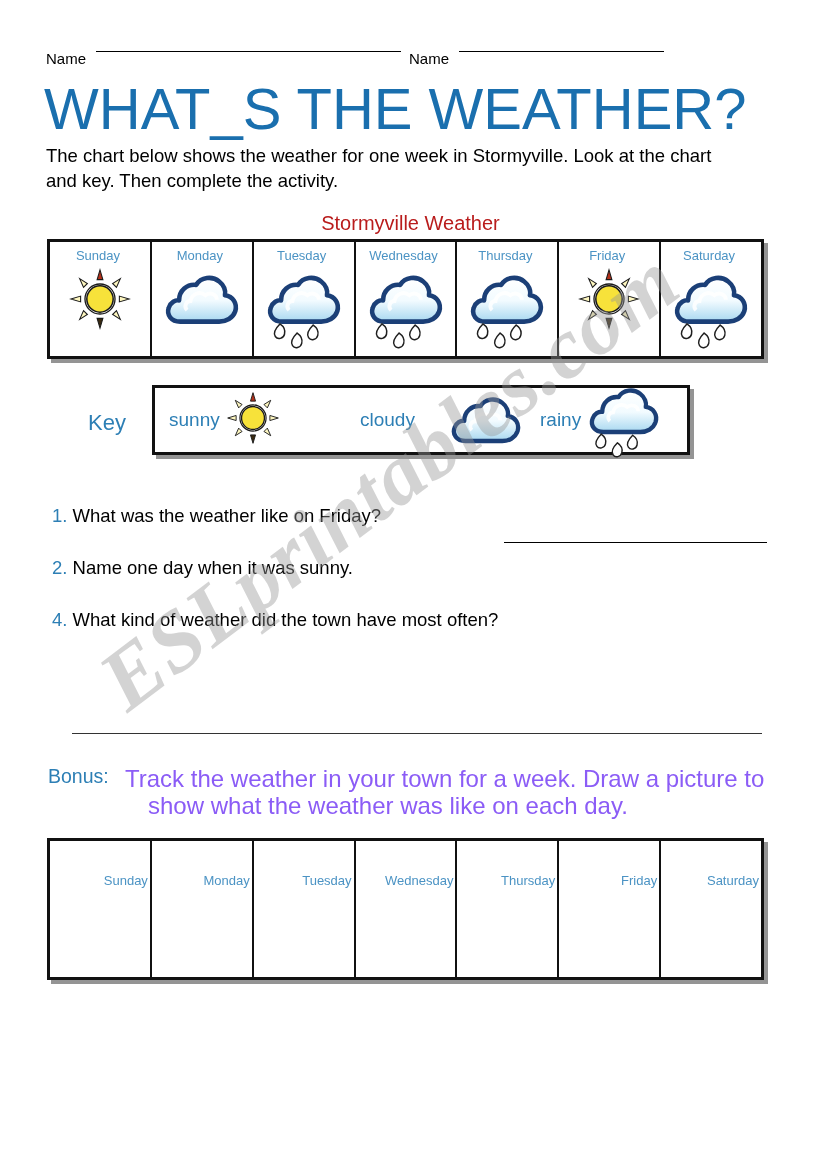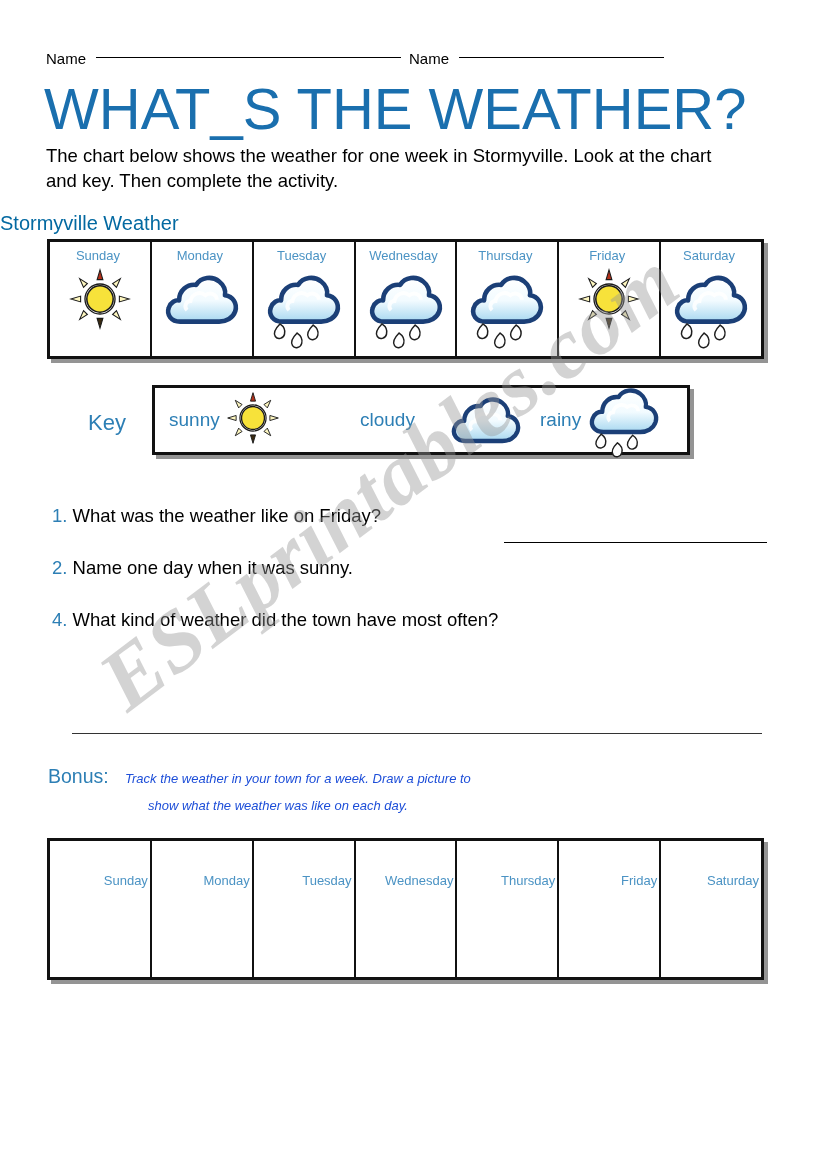--- a/index.html
+++ b/index.html
@@ -37,21 +37,21 @@
     white-space: nowrap;
     letter-spacing: 1px;
   }
 
   
   #name-date {
     position: absolute;
     left: 46px; top: 50px;
     width: 620px;
     display: flex;
-    align-items: center;
+    align-items: flex-start;
     font-size: 15px;
     color: #000;
   }
   #name-date .label { white-space: nowrap; }
   #name-date .rule-long {
     flex: 0 0 305px;
     border-bottom: 1.6px solid #000;
     margin: 0 8px 4px 10px;
     height: 1px;
   }
@@ -82,22 +82,23 @@
     font-size: 18.5px;
     line-height: 25px;
     color: #000;
   }
 
   
   #chart-caption {
     position: absolute;
     left: 0; top: 212px;
     width: 821px;
+    text-align: center;
     font-size: 20px;
-    color: #0369a1;
+    color: #b91c1c;
   }
 
   
   #weather-chart {
     position: absolute;
     left: 47px; top: 239px;
     width: 717px; height: 120px;
     border: 3px solid #111;
     box-sizing: border-box;
     display: flex;
@@ -192,24 +193,23 @@
   #bonus-label {
     position: absolute;
     left: 48px; top: 765px;
     font-size: 19.5px;
     color: #2d7fb5;
   }
   #bonus-text {
     position: absolute;
     left: 125px; top: 765px;
     width: 645px;
-    font-size: 13px;
+    font-size: 24px;
     line-height: 27px;
-    color: #1d4ed8;
-    font-style: italic;
+    color: #8b5cf6;
   }
   #bonus-text .line2 { display: block; padding-left: 23px; }
 
   
   #blank-table {
     position: absolute;
     left: 47px; top: 838px;
     width: 717px; height: 142px;
     border: 3px solid #111;
     box-sizing: border-box;

